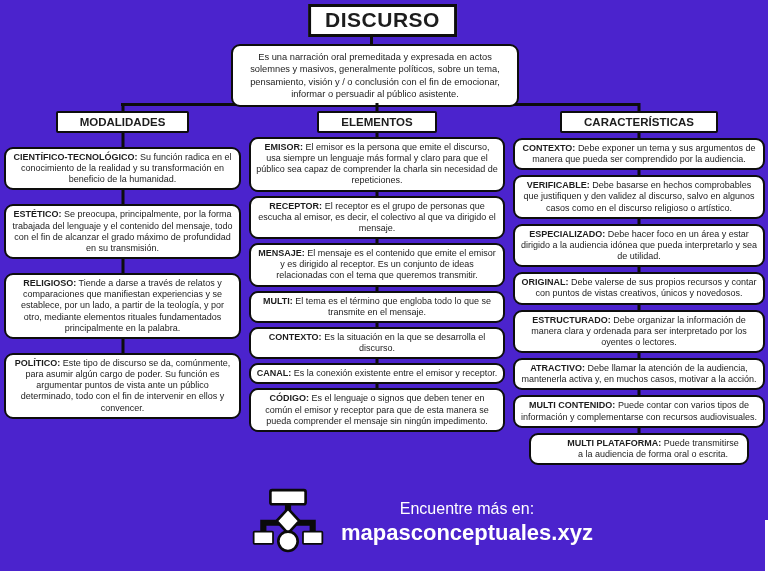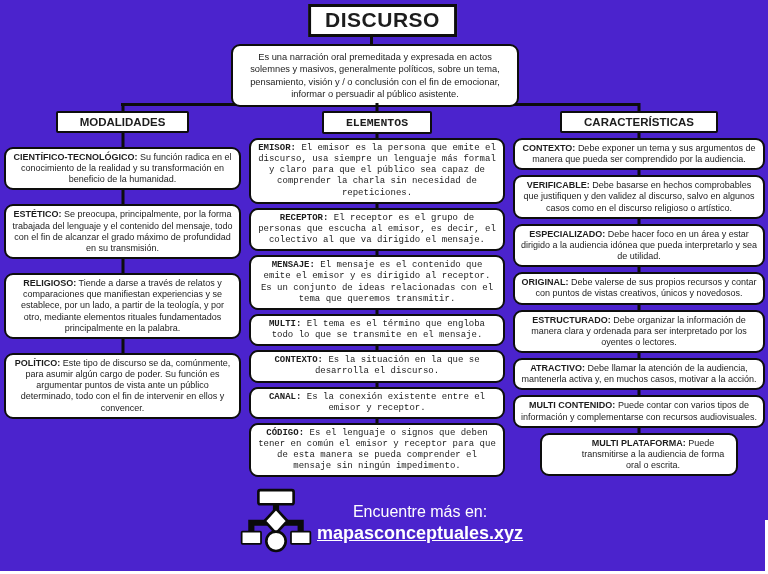--- a/index.html
+++ b/index.html
@@ -75,21 +75,21 @@
   .column::before {
     content: "";
     position: absolute;
     left: 50%; top: 0; bottom: 16px;
     width: 3px;
     transform: translateX(-50%);
     background: #0d0d0d;
     z-index: 0;
   }
   .col-left   { width: 237px; }
-  .col-middle { width: 256px; font-family: Liberation Mono, monospace; }
+  .col-middle { width: 256px; }
   .col-right  { width: 252px; }
 
   .col-header {
     width: fit-content;
     margin: 8px auto 0;
     padding: 3px 22px;
     border-radius: 2px;
     font-size: 11.5px;
     font-weight: bold;
     white-space: nowrap;
@@ -97,38 +97,38 @@
   .box {
     margin-top: 6px;
     padding: 3px 5px;
     font-size: 9px;
     line-height: 1.24;
   }
   .col-left .box   { margin-top: 14px; }
   .col-middle .box { margin-top: 4px; }
   .col-right .box  { margin-top: 5px; }
   .box .term { font-weight: bold; }
-  .box.narrow { width: 198px; margin-left: auto; margin-right: auto; padding-left: 33px; }
+  .box.narrow { width: 220px; margin-left: auto; margin-right: auto; padding-left: 33px; }
 
   
   .branding {
     position: absolute;
-    left: 239px; top: 486px;
+    left: 251px; top: 486px;
     display: flex;
     align-items: center;
-    gap: 4px;
+    gap: 16px;
     z-index: 1;
   }
   .branding-text {
     color: #ffffff;
     text-align: center;
     line-height: 1.25;
   }
   .branding-text .line1 { font-size: 16px; font-weight: 400; display: block; }
-  .branding-text .line2 { font-size: 18px; font-weight: bold; display: block; text-decoration: underline; }
+  .branding-text .line2 { font-size: 22px; font-weight: bold; display: block; }
 
   
   .edge-bottom {
     position: absolute;
     left: 0; bottom: 0;
     width: 100%; height: 3px;
     background: #ffffff;
     z-index: 3;
   }
   .edge-right {

